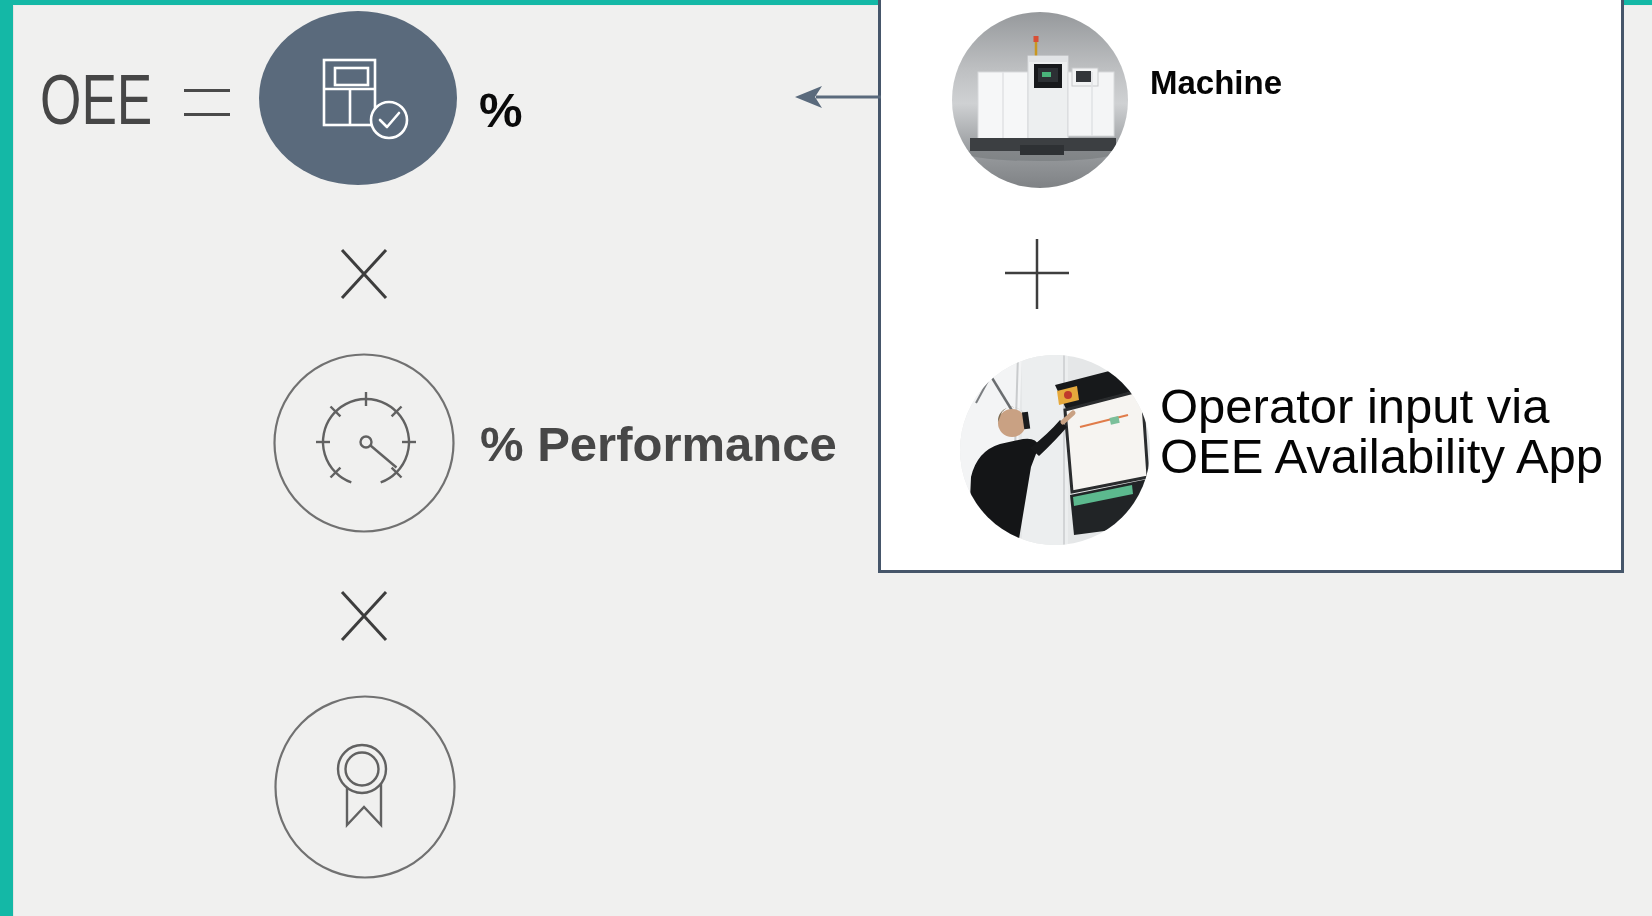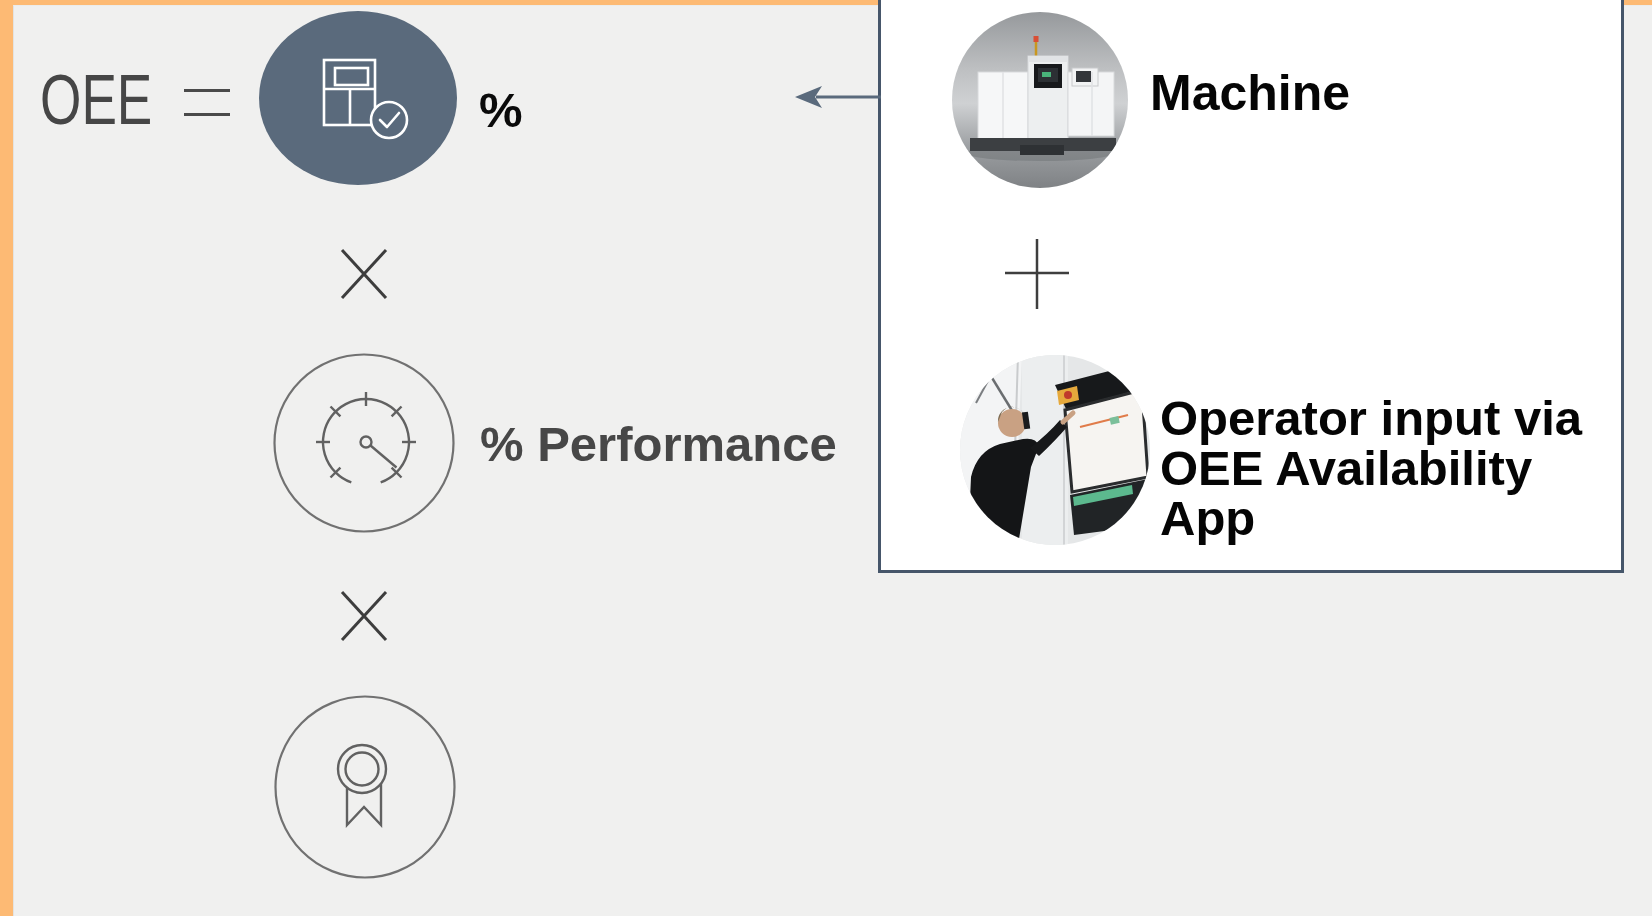--- a/index.html
+++ b/index.html
@@ -1,39 +1,39 @@
 <!DOCTYPE html>
 <html><head>
 <meta charset="utf-8">
 <style>
   html,body{margin:0;padding:0;background:#ffffff;}
   .canvas{
-    position:relative;width:1652px;height:916px;overflow:hidden;background:#fdba74;
+    position:relative;width:1652px;height:916px;overflow:hidden;background:#14b8a6;
     font-family:"Liberation Sans", sans-serif;
   }
   .slide-bg{
     position:absolute;left:13px;top:5px;right:0;bottom:0;
     background:#f0f0ef;border-left:1px solid #e3e3e1;border-top:1px solid #ececea;
   }
   .abs{position:absolute;}
   .oee{
     left:40px;top:60px;font-size:70px;line-height:normal;color:#464646;
     transform:scaleX(0.76);transform-origin:left top;font-weight:400;white-space:nowrap;
   }
   .factor-label{font-weight:bold;color:#474747;font-size:49px;line-height:normal;white-space:nowrap;}
   .label-black{color:#0a0a0a;}
   .avail-label{left:479px;top:87px;line-height:47px;}
   .perf-label{left:480px;top:416px;}
   .qual-label{left:479px;top:758px;}
   .callout-box{
     left:878px;top:-10px;width:746px;height:583px;box-sizing:border-box;
     background:#ffffff;border:3px solid #46566a;
   }
-  .machine-label{left:1150px;top:64px;font-size:50px;font-weight:bold;color:#050505;line-height:normal;white-space:nowrap;}
-  .operator-label{left:1160px;top:393px;width:452px;font-size:49px;font-weight:bold;color:#050505;line-height:50px;}
+  .machine-label{left:1150px;top:64px;font-size:33px;font-weight:bold;color:#050505;line-height:normal;white-space:nowrap;}
+  .operator-label{left:1160px;top:381px;width:452px;font-size:49px;font-weight:normal;color:#050505;line-height:50px;}
   svg{display:block;}
 </style>
 </head>
 <body>
 
 <div class="canvas">
 
   <div class="slide-bg"></div>
 
   <div class="abs oee">OEE</div>

